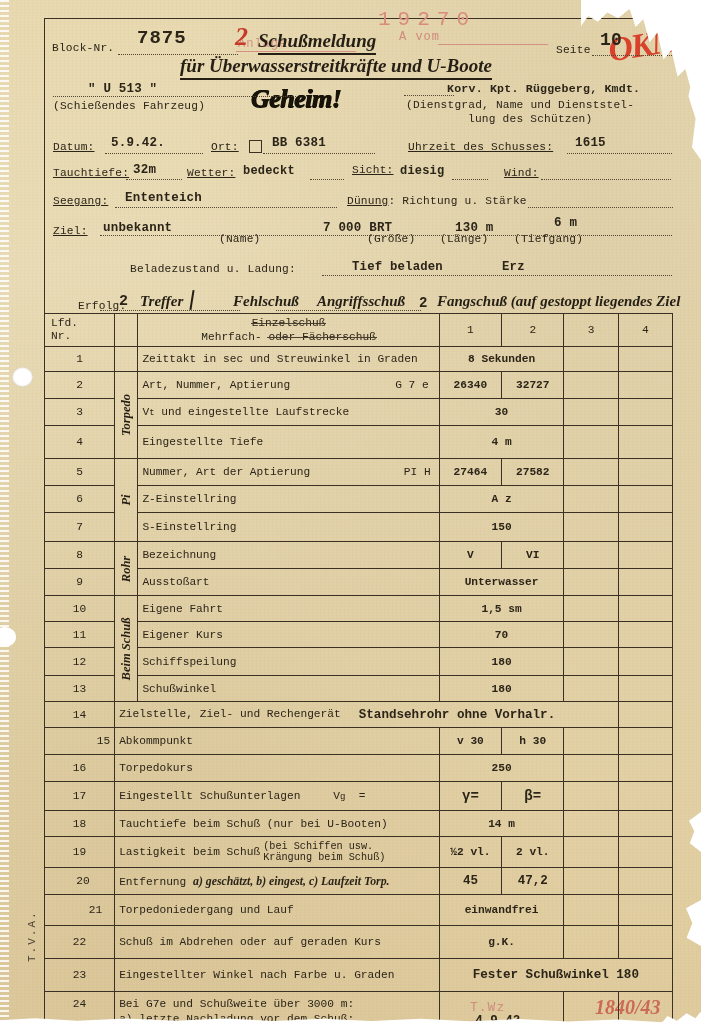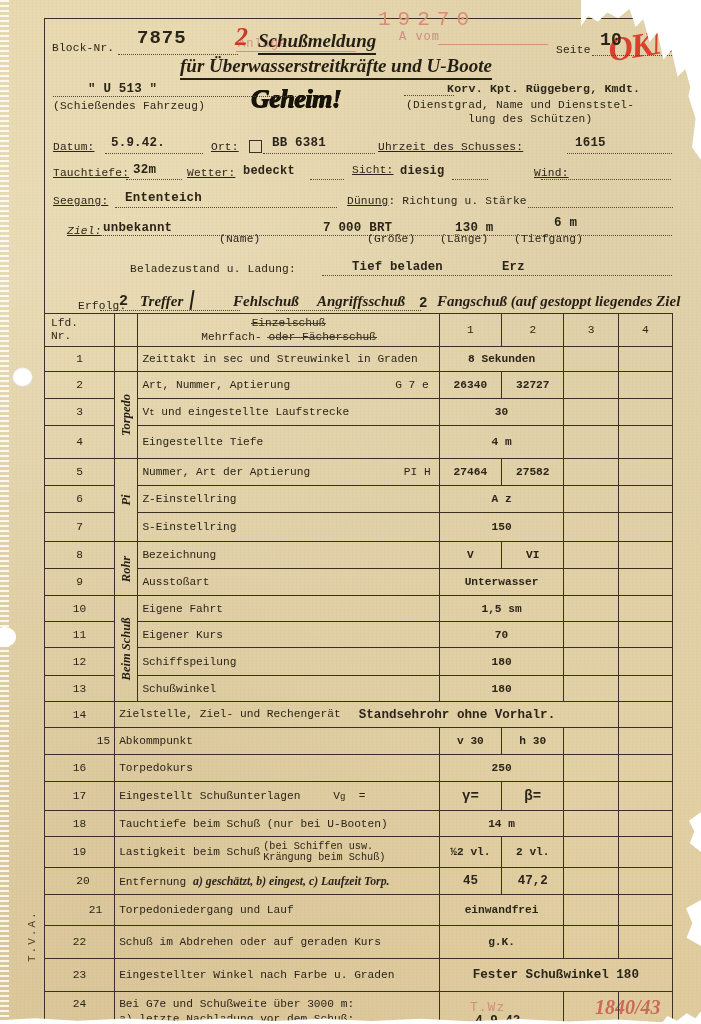--- a/index.html
+++ b/index.html
@@ -164,47 +164,47 @@
 
   <div class="tw u" style="left:53px;top:141px;">Datum:</div>
   <div class="tw b" style="left:111px;top:136px;font-size:12.5px;">5.9.42.</div>
   <div class="dots" style="position:absolute;left:105px;top:153px;width:98px;height:0;"></div>
 
   <div class="tw u" style="left:211px;top:141px;">Ort:</div>
   <div style="position:absolute;left:249px;top:140px;width:11px;height:11px;border:1.4px solid #3a3124;"></div>
   <div class="tw b" style="left:272px;top:136px;font-size:12.5px;">BB 6381</div>
   <div class="dots" style="position:absolute;left:263px;top:153px;width:112px;height:0;"></div>
 
-  <div class="tw u" style="left:378px;top:141px;">Uhrzeit des Schusses:</div>
+  <div class="tw u" style="left:408px;top:141px;">Uhrzeit des Schusses:</div>
   <div class="tw b" style="left:575px;top:136px;font-size:12.5px;">1615</div>
   <div class="dots" style="position:absolute;left:567px;top:153px;width:105px;height:0;"></div>
 
   <div class="tw u" style="left:53px;top:167px;">Tauchtiefe:</div>
   <div class="tw b" style="left:133px;top:163px;font-size:12.5px;">32m</div>
   <div class="dots" style="position:absolute;left:126px;top:179px;width:56px;height:0;"></div>
 
   <div class="tw u" style="left:187px;top:167px;">Wetter:</div>
   <div class="tw b" style="left:243px;top:164px;font-size:12px;">bedeckt</div>
   <div class="dots" style="position:absolute;left:310px;top:179px;width:34px;height:0;"></div>
 
   <div class="tw u" style="left:352px;top:164px;">Sicht:</div>
   <div class="tw b" style="left:400px;top:164px;font-size:12px;">diesig</div>
   <div class="dots" style="position:absolute;left:452px;top:179px;width:36px;height:0;"></div>
 
-  <div class="tw u" style="left:504px;top:167px;margin-left:30px;">Wind:</div>
+  <div class="tw u" style="left:504px;top:167px;">Wind:</div>
   <div class="dots" style="position:absolute;left:541px;top:179px;width:130px;height:0;"></div>
 
   <div class="tw u" style="left:53px;top:195px;">Seegang:</div>
   <div class="tw b" style="left:125px;top:191px;font-size:12.5px;">Ententeich</div>
   <div class="dots" style="position:absolute;left:115px;top:207px;width:222px;height:0;"></div>
 
   <div class="tw" style="left:347px;top:195px;"><span class="u">Dünung</span>: Richtung u. Stärke</div>
   <div class="dots" style="position:absolute;left:528px;top:207px;width:145px;height:0;"></div>
 
-  <div class="tw u" style="left:67px;top:225px;font-style:italic;">Ziel:</div>
+  <div class="tw u" style="left:53px;top:225px;">Ziel:</div>
   <div class="tw b" style="left:103px;top:221px;font-size:12.5px;">unbekannt</div>
   <div class="tw" style="left:219px;top:233px;">(Name)</div>
   <div class="tw b" style="left:323px;top:221px;font-size:12.5px;">7 000 BRT</div>
   <div class="tw" style="left:367px;top:233px;">(Größe)</div>
   <div class="tw b" style="left:455px;top:221px;font-size:12.5px;">130 m</div>
   <div class="tw" style="left:440px;top:233px;">(Länge)</div>
   <div class="tw b" style="left:554px;top:216px;font-size:12.5px;">6 m</div>
   <div class="tw" style="left:514px;top:233px;">(Tiefgang)</div>
   <div class="dots" style="position:absolute;left:100px;top:235px;width:572px;height:0;"></div>
 

